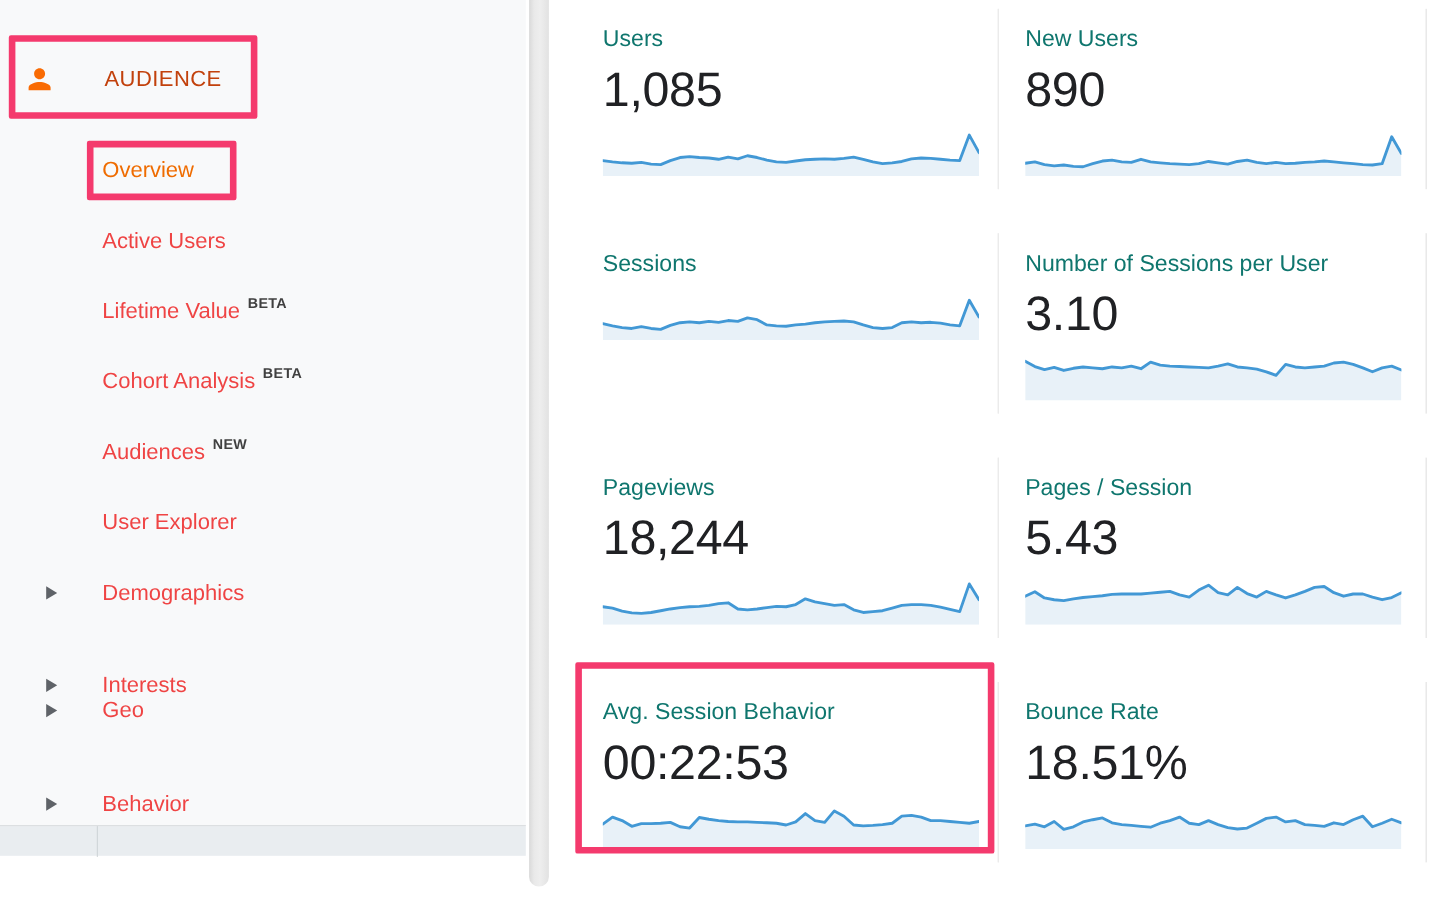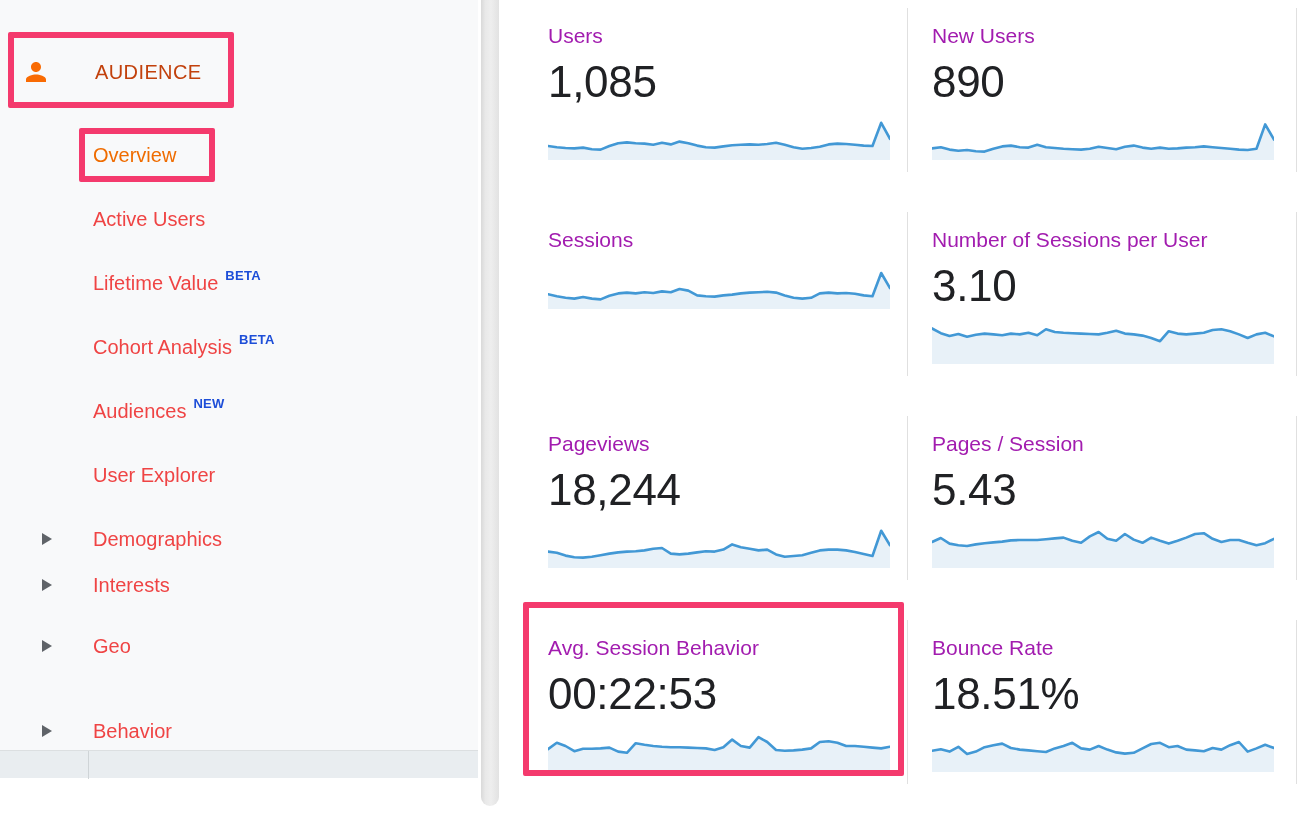--- a/index.html
+++ b/index.html
@@ -4,21 +4,21 @@
 <style>
   * { margin:0; padding:0; box-sizing:border-box; }
   html,body { width:1306px; height:822px; background:#ffffff; font-family:"Liberation Sans", sans-serif; }
   #stage { position:relative; width:1306px; height:822px; overflow:hidden; background:#ffffff; }
 
   
   .sidebar { position:absolute; left:0; top:0; width:478px; height:750px; background:#f8f9fa; }
   .side-item { position:absolute; left:0; width:478px; height:64px; display:flex; align-items:center; cursor:pointer; }
   .side-item .label { margin-left:93px; font-size:20px; color:#ef4444; white-space:nowrap; }
   .side-item.active .label { color:#ef6c00; }
-  .side-item .badge { font-size:13px; font-weight:bold; color:#1d4ed8; margin-left:7px; position:relative; top:-8px; letter-spacing:.3px; }
+  .side-item .badge { font-size:13px; font-weight:bold; color:#404040; margin-left:7px; position:relative; top:-8px; letter-spacing:.3px; }
   .side-item .tri { position:absolute; left:42px; top:50%; transform:translateY(-50%);
                     width:0; height:0; border-left:10px solid #5f6368; border-top:6px solid transparent; border-bottom:6px solid transparent; }
   .side-header { position:absolute; left:0; top:36px; width:478px; height:72px; display:flex; align-items:center; cursor:pointer; }
   .side-header .hlabel { margin-left:95px; font-size:20px; font-weight:500; color:#c2410c; letter-spacing:.4px; }
   .side-header svg { position:absolute; left:21px; top:50%; transform:translateY(-50%); }
 
   
   .side-footer { position:absolute; left:0; top:750px; width:478px; height:28px; background:#e9edf0; border-top:1px solid #dcdfe1; }
   .side-footer .vdiv { position:absolute; left:88px; top:0; width:1px; height:28px; background:#cfd4d7; }
 
@@ -26,21 +26,21 @@
   .scrollbar { position:absolute; left:481px; top:0; width:18px; height:806px;
                background:linear-gradient(to right,#d9d9d9 0,#e9e9e9 25%,#eeeeee 55%,#e2e2e2 100%);
                border-radius:0 0 9px 9px; }
 
   
   .main { position:absolute; left:500px; top:8px; width:806px; }
   .mrow { display:flex; height:164px; margin-bottom:40px; }
   .mcell { height:164px; border-right:1px solid #e0e0e0; padding-top:16px; cursor:pointer; background:#fff; }
   .mcell.left  { width:408px; padding-left:48px; padding-right:17px; }
   .mcell.right { width:389px; padding-left:24px; padding-right:22px; }
-  .mlabel { font-size:21px; color:#a21caf; margin-bottom:11px; white-space:nowrap; }
+  .mlabel { font-size:21px; color:#0f766e; margin-bottom:11px; white-space:nowrap; }
   .mvalue { font-size:44px; color:#202124; line-height:1.05; margin-bottom:9px; letter-spacing:-.3px; }
   .spark { display:block; width:100%; height:46px; }
 
   
   .pinkbox { position:absolute; border:6px solid #f43a6d; border-radius:2px; pointer-events:none; z-index:20; }
   #ann-audience { left:8px;   top:32px;  width:226px; height:76px; }
   #ann-overview { left:79px;  top:128px; width:136px; height:54px; }
   #ann-avgdur   { left:523px; top:602px; width:381px; height:174px; }
 </style>
 </head>
@@ -75,21 +75,21 @@
       <span class="label">Audiences</span>
       <span class="badge">NEW</span>
     </div>
     <div class="side-item" style="top:443px">
       <span class="label">User Explorer</span>
     </div>
     <div class="side-item" style="top:507px">
       <span class="tri"></span>
       <span class="label">Demographics</span>
     </div>
-    <div class="side-item" style="top:553px">
+    <div class="side-item" style="top:591px">
       <span class="tri"></span>
       <span class="label">Interests</span>
     </div>
     <div class="side-item" style="top:614px">
       <span class="tri"></span>
       <span class="label">Geo</span>
     </div>
     <div class="side-item" style="top:699px">
       <span class="tri"></span>
       <span class="label">Behavior</span>

